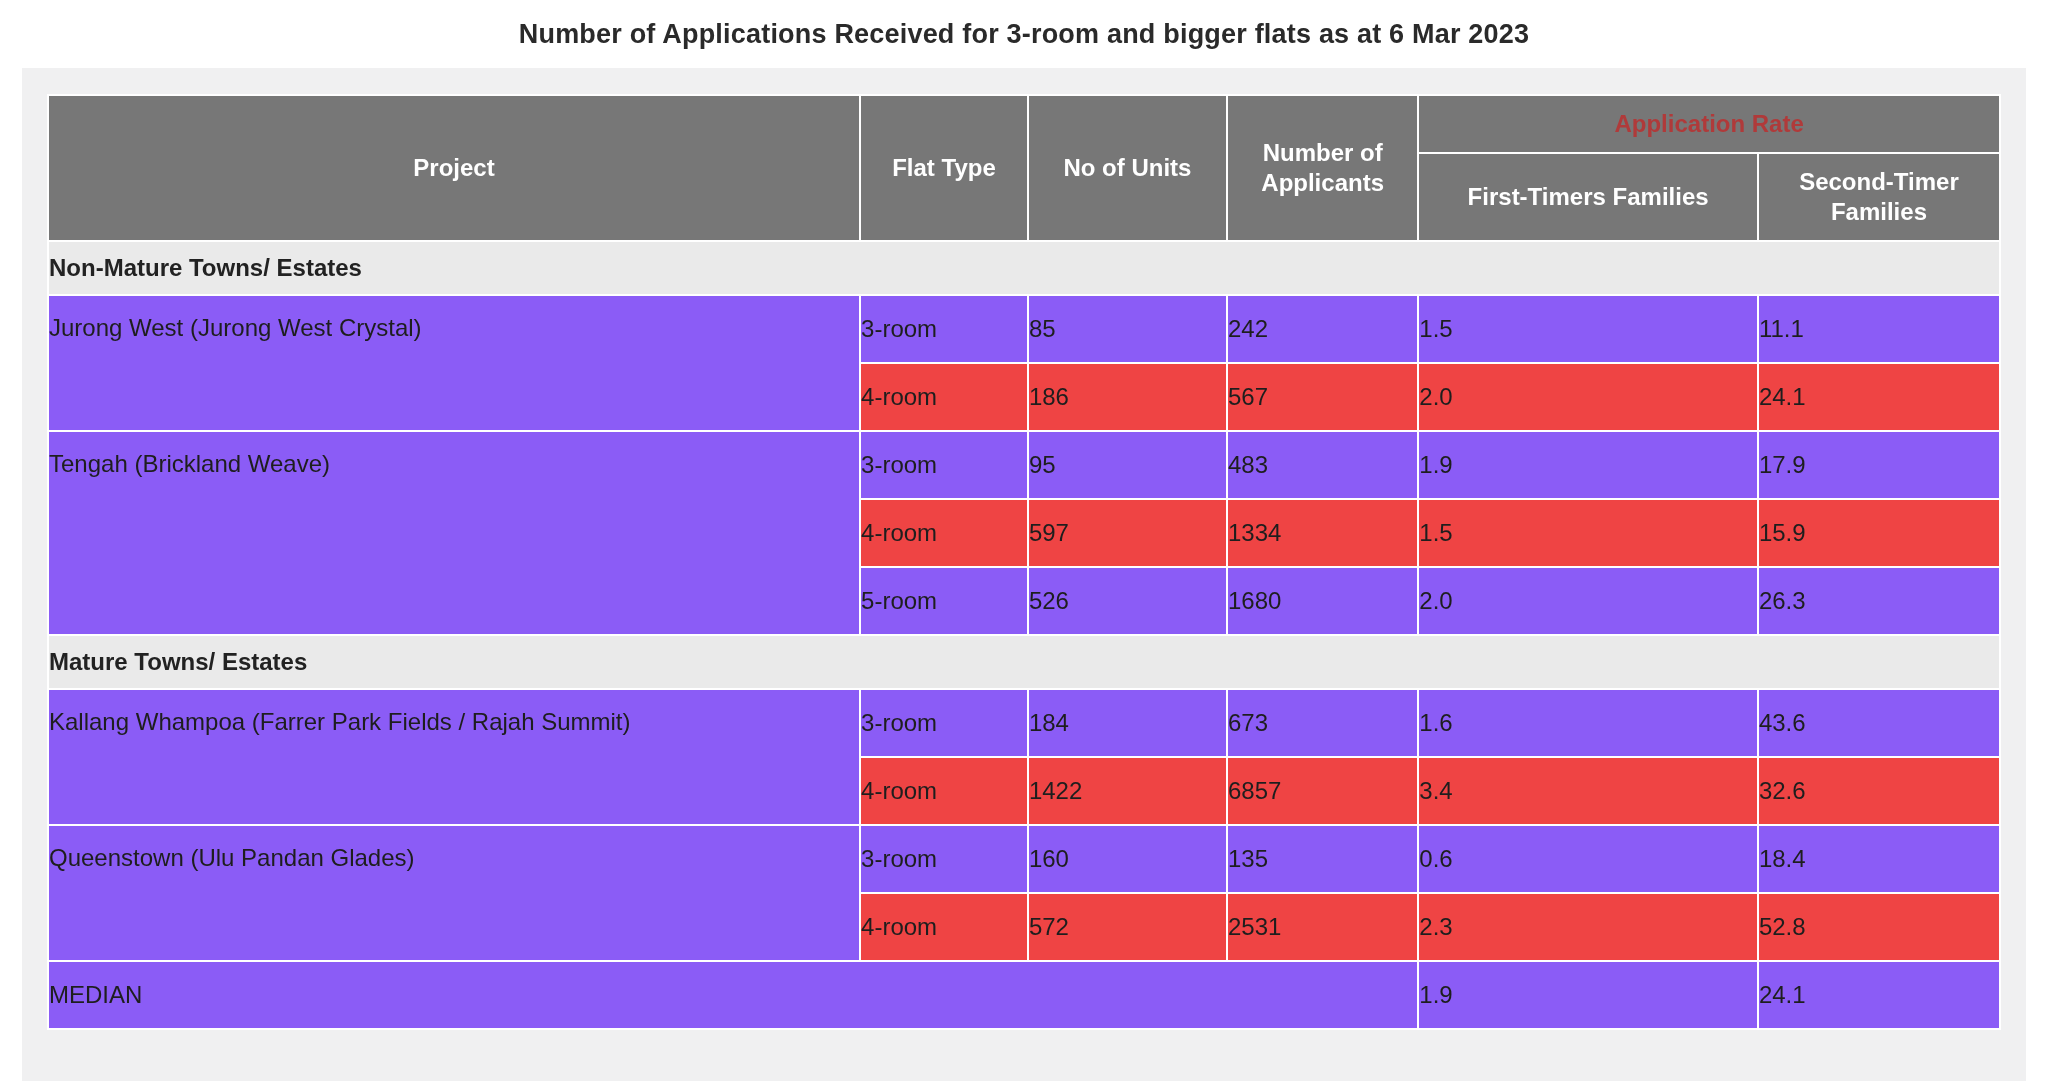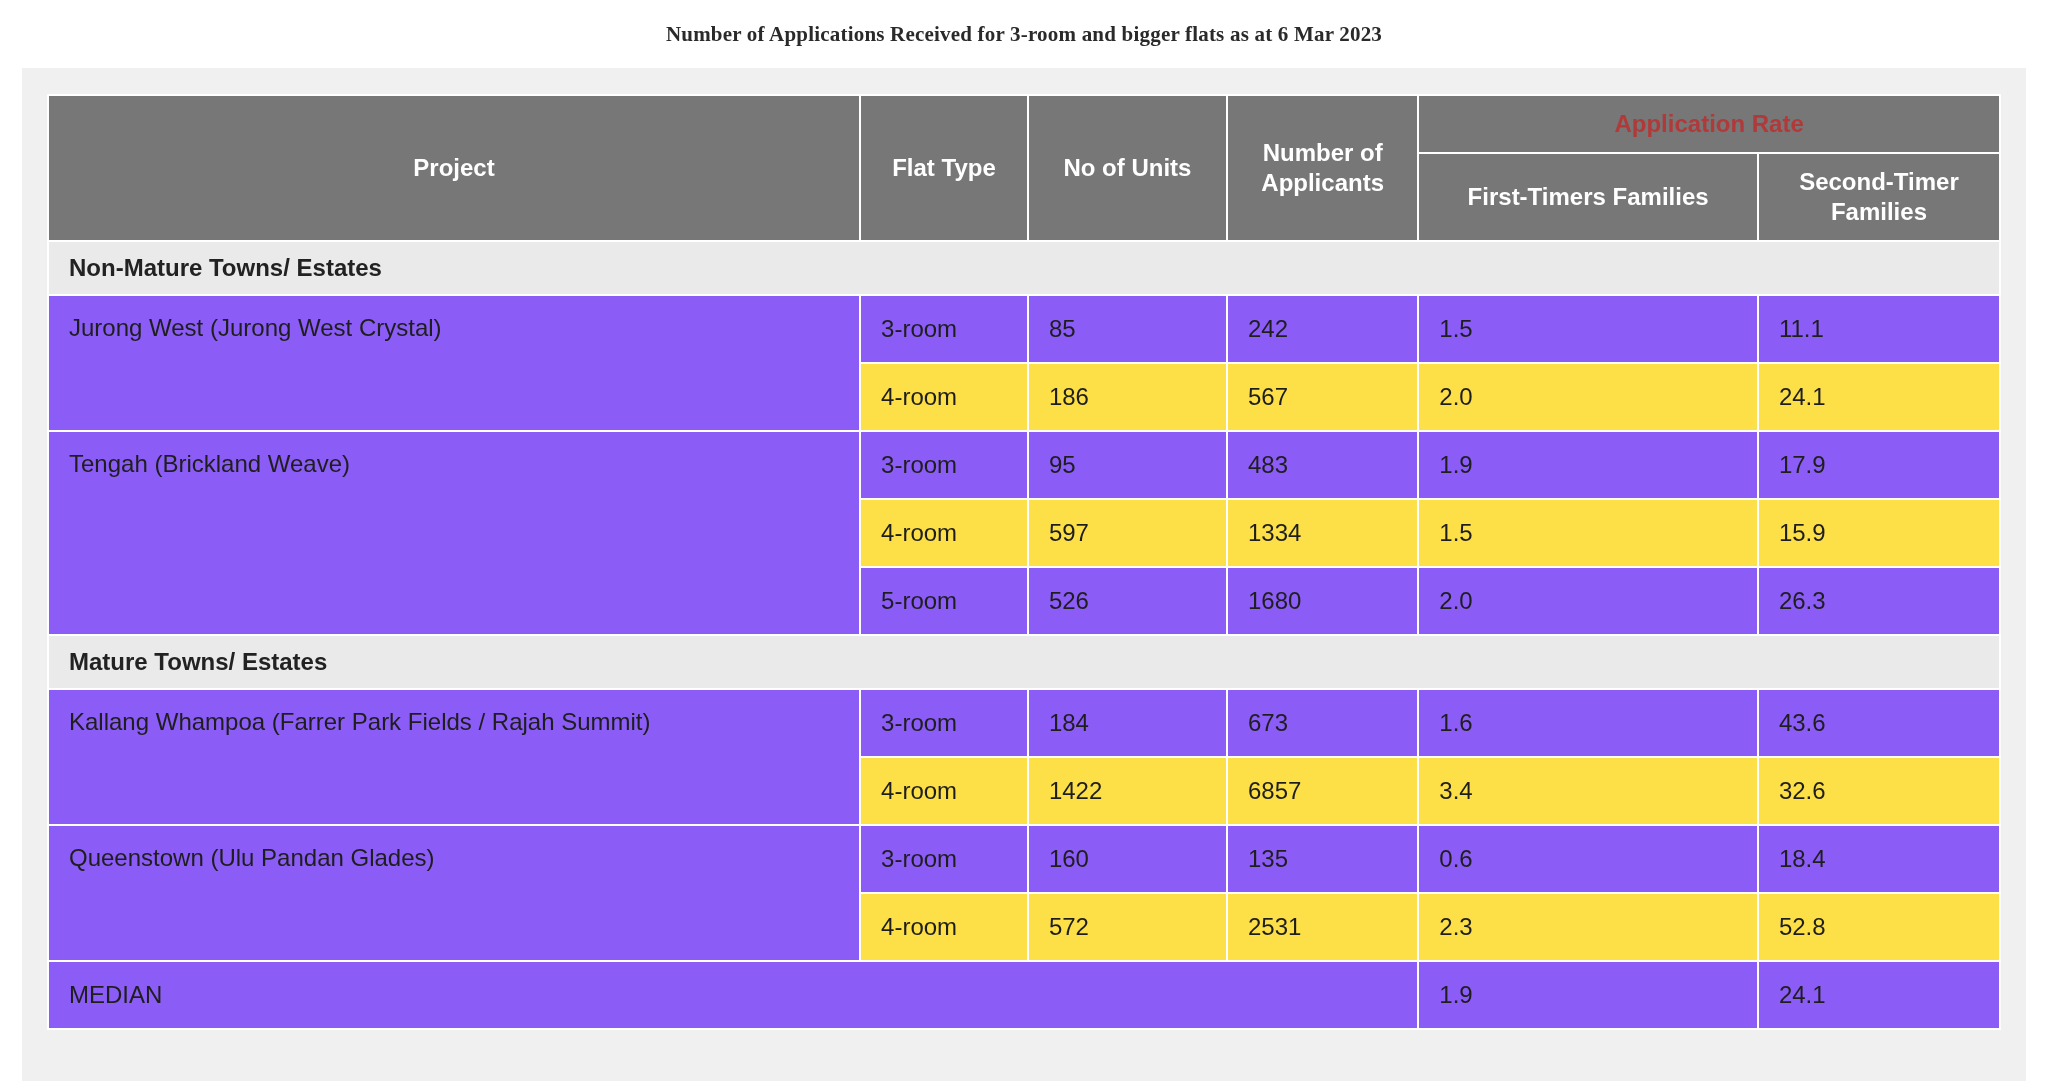--- a/index.html
+++ b/index.html
@@ -11,25 +11,24 @@
     font-family: "Liberation Sans", sans-serif;
     color: #1e1e1e;
   }
   .title-bar {
     height: 68px;
     display: flex;
     align-items: center;
     justify-content: center;
   }
   .page-title {
-    font-size: 21px;
+    font-size: 27px;
     font-weight: 700;
     color: #2a2a2a;
     letter-spacing: 0.2px;
-    font-family: Liberation Serif, serif;
   }
   .panel {
     margin: 0 22px;
     height: 1013px;
     background: #f0f0f1;
     padding: 26px 25px 60px 25px;
   }
   table.apps-table {
     width: 100%;
     border-collapse: collapse;
@@ -46,32 +45,32 @@
     text-align: center;
     padding: 6px 10px;
     line-height: 1.25;
   }
   th.app-rate {
     height: 58px;
     color: #b03a3a;
   }
   tr.subhead-row th { height: 88px; }
   tbody td {
-    padding: 0 20px;
+    padding: 0 0;
     vertical-align: middle;
   }
   tr.section-row { height: 54px; }
   tr.section-row td {
     background: #eaeaea;
     font-weight: 700;
     color: #222222;
   }
   tr.data-row { height: 68px; }
   tr.row-light > td { background: #8b5cf6; }
-  tr.row-dark  > td { background: #fde047; }
+  tr.row-dark  > td { background: #ef4444; }
   td.project-cell {
     background: #f6f6f6;
     vertical-align: top;
     padding-top: 18px;
   }
   td.rate-light { background: #dce3f3; }
   td.rate-dark  { background: #8fa6d8; }
 </style>
 </head>
 <body>

